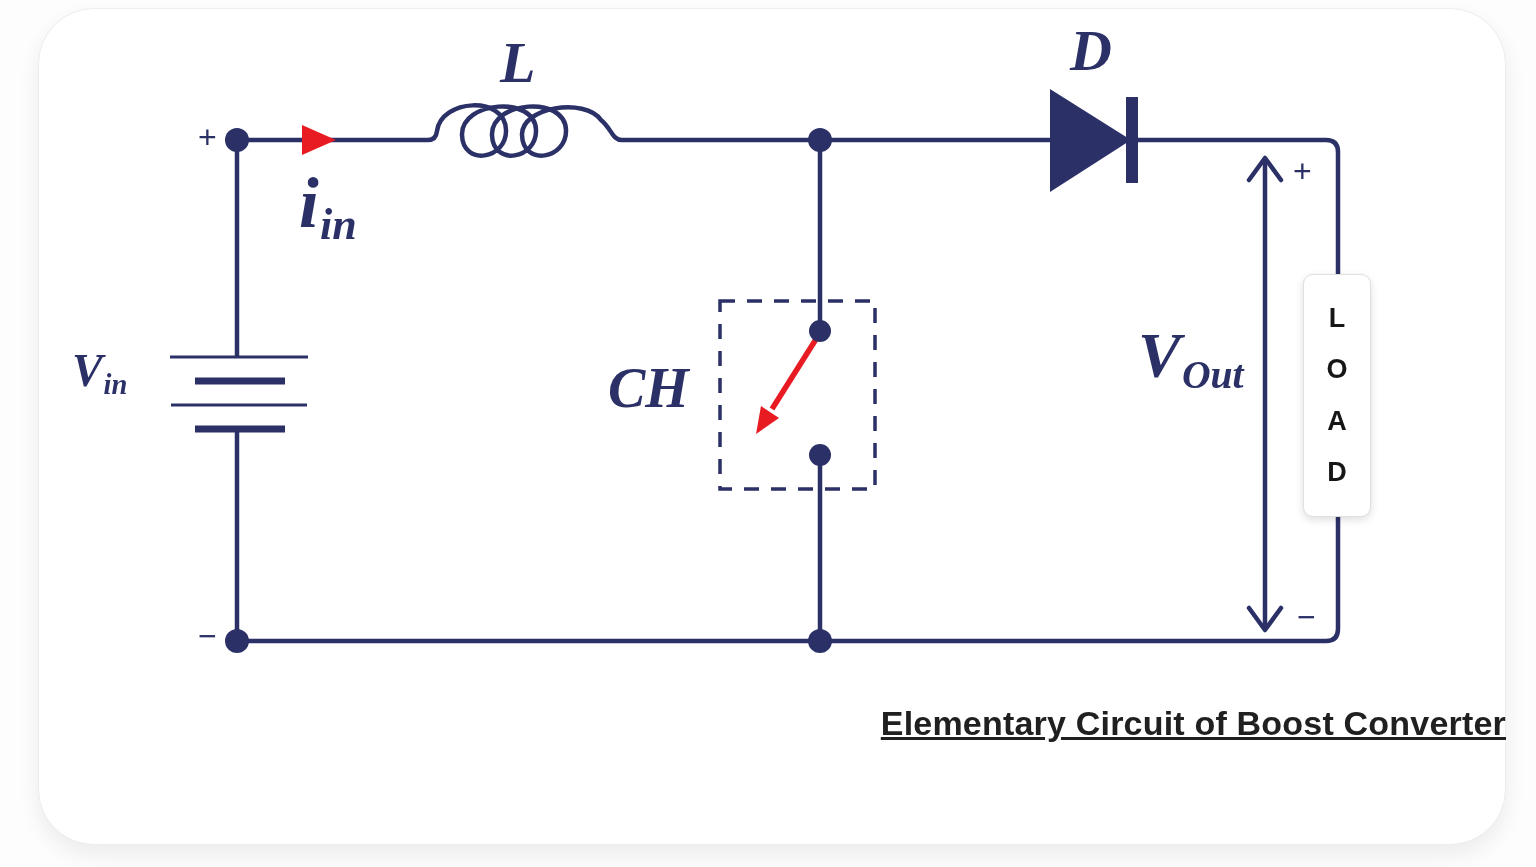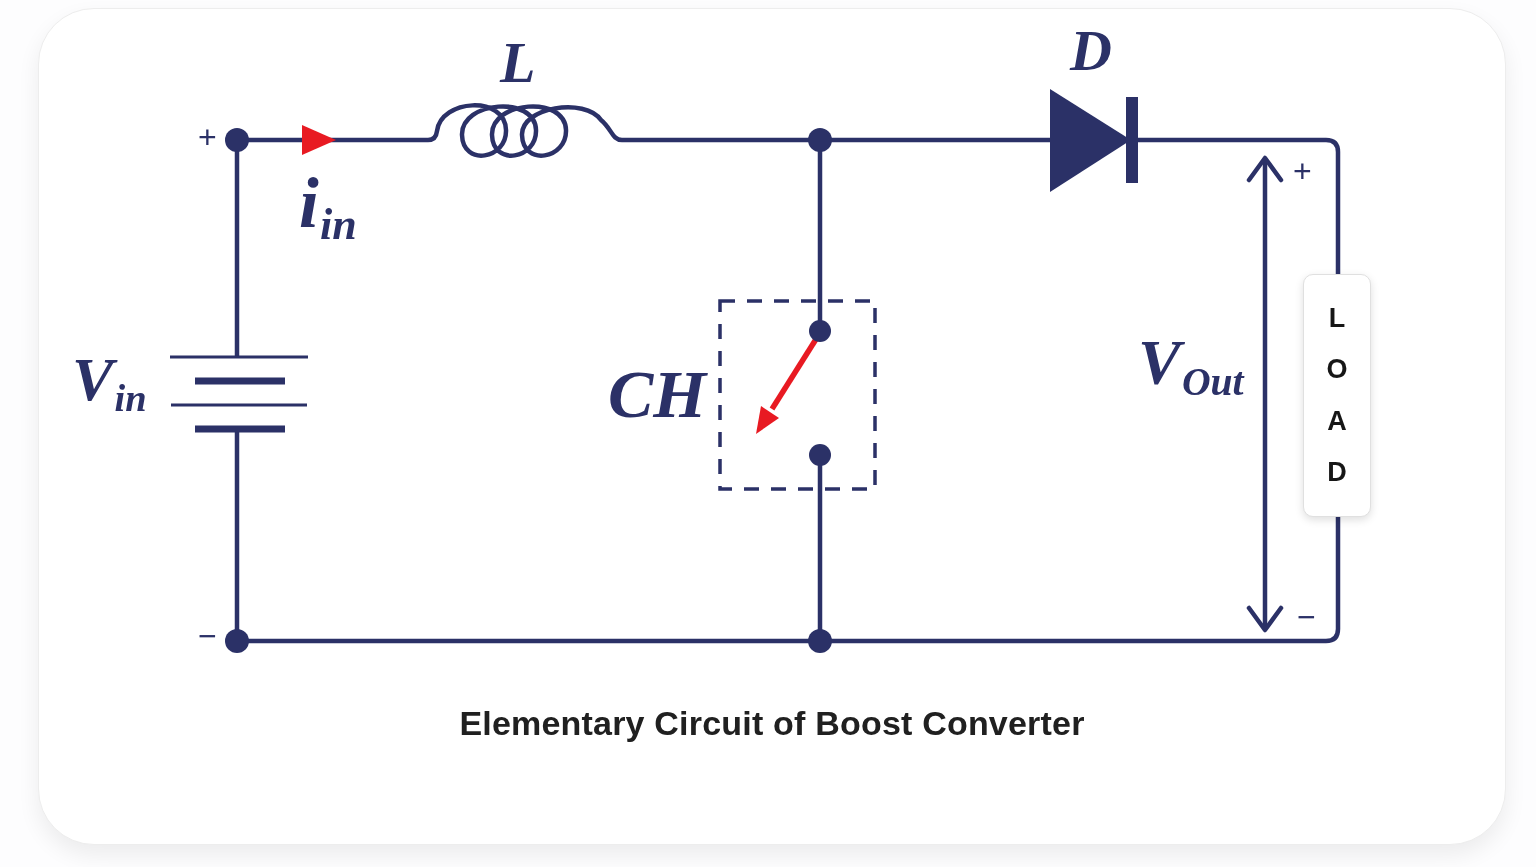--- a/index.html
+++ b/index.html
@@ -56,23 +56,24 @@
     border-radius:10px;
     box-shadow:0 3px 8px rgba(0,0,0,0.13);
     display:flex;flex-direction:column;align-items:center;justify-content:space-evenly;
     padding:6px 0;
   }
   .load-letter{
     font-weight:700;font-size:27px;color:var(--loadText);line-height:1;
   }
   .caption{
     position:absolute;left:38px;top:704px;width:1468px;
-    text-align:center;
+    text-align:right;
     font-weight:700;font-size:34px;color:var(--ink);
     letter-spacing:0.2px;
+    text-decoration:underline;
   }
 </style>
 </head>
 <body>
 
 <div class="card"></div>
 
 <svg class="diagram" viewBox="0 0 1536 867">
 
   <path class="wire" d="M 237 140 H 417"></path>
@@ -123,35 +124,35 @@
 
   <circle class="dot" cx="237" cy="140" r="12"></circle>
   <circle class="dot" cx="820" cy="140" r="12"></circle>
   <circle class="dot" cx="237" cy="641" r="12"></circle>
   <circle class="dot" cx="820" cy="641" r="12"></circle>
 </svg>
 
 <div class="sign" style="left:198px;top:121px;">+</div>
 <div class="sign" style="left:198px;top:620px;">−</div>
 
-<div class="clabel" style="left:72px;top:348px;font-size:62px;">
+<div class="clabel" style="left:72px;top:348px;font-size:46px;">
   <span>V</span><span class="sub">in</span>
 </div>
 
 <div class="clabel" style="left:299px;top:168px;font-size:71px;">
   <span>i</span><span class="sub">in</span>
 </div>
 
 <div class="clabel" style="left:500px;top:34px;font-size:58px;">L</div>
 
-<div class="clabel" style="left:608px;top:360px;font-size:68px;font-family:Liberation Serif, serif;">CH</div>
+<div class="clabel" style="left:608px;top:360px;font-size:56px;font-family:Liberation Serif, serif;">CH</div>
 
 <div class="clabel" style="left:1070px;top:22px;font-size:58px;">D</div>
 
-<div class="clabel" style="left:1138px;top:331px;font-size:64px;">
+<div class="clabel" style="left:1138px;top:324px;font-size:64px;">
   <span>V</span><span class="sub">Out</span>
 </div>
 
 <div class="sign" style="left:1293px;top:155px;">+</div>
 <div class="sign" style="left:1297px;top:601px;">−</div>
 
 <div class="load-box">
   <span class="load-letter">L</span>
   <span class="load-letter">O</span>
   <span class="load-letter">A</span>

